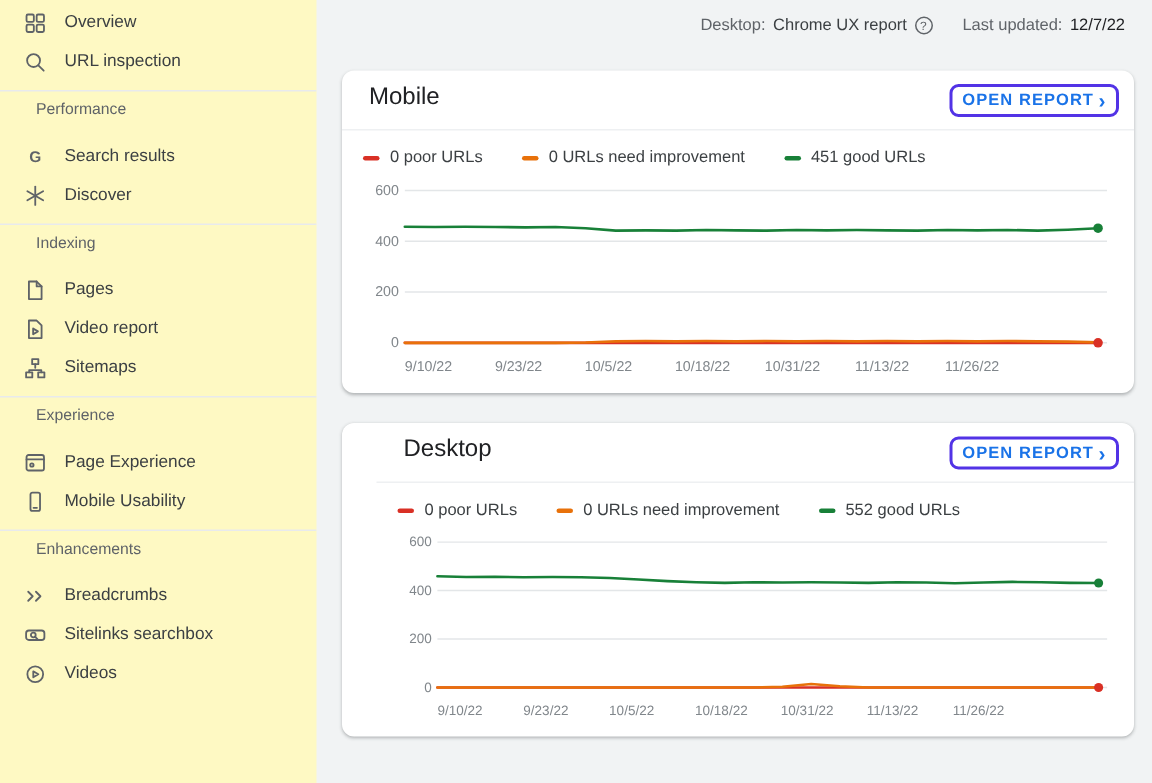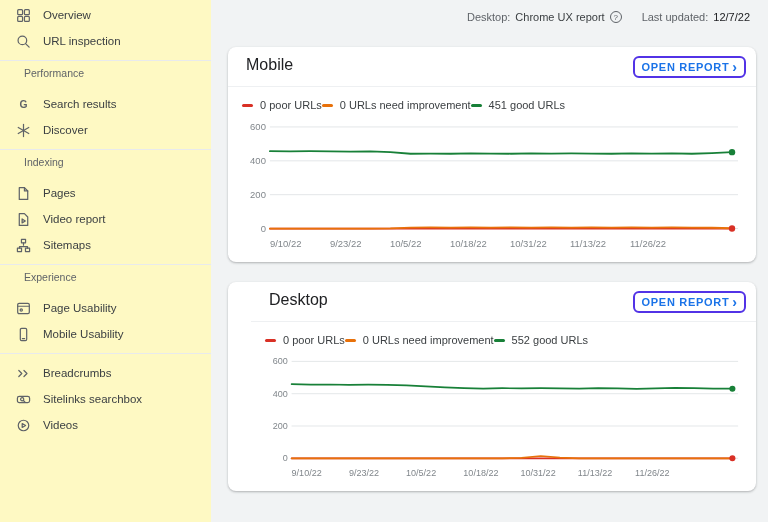--- a/index.html
+++ b/index.html
@@ -27,21 +27,21 @@
   .help-circle{width:12px;height:12px;border:1px solid #5f6368;border-radius:50%;font-size:8px;display:flex;align-items:center;justify-content:center;color:#5f6368;cursor:pointer;}
 
   .card{background:#fff;border-radius:8px;box-shadow:0 1px 2px rgba(60,64,67,.25),0 1px 3px rgba(60,64,67,.12);margin-top:24px;overflow:hidden;}
   .card + .card{margin-top:20px;padding-left:23px;}
   .card-header{display:flex;justify-content:space-between;align-items:flex-start;padding:9px 10px 8px 18px;border-bottom:1px solid #eef0f2;}
   .card-title{font-size:16px;font-weight:400;color:#202124;}
   .annotation-report{border:2.5px solid var(--annotation-purple,#5233e6);border-radius:6px;padding:3px 7px;display:inline-flex;align-items:center;}
   .open-report{display:inline-flex;align-items:center;gap:3px;color:var(--open-report-blue,#1a73e8);font-size:11px;font-weight:bold;letter-spacing:.7px;cursor:pointer;text-decoration:none;}
   .open-report .chev{font-size:14px;line-height:10px;font-weight:bold;letter-spacing:0;}
 
-  .legend{display:flex;align-items:center;padding:12px 16px 0 14px;font-size:11px;color:#3c4043;}
+  .legend{display:flex;align-items:center;gap:26px;padding:12px 16px 0 14px;font-size:11px;color:#3c4043;}
   .legend-item{display:flex;align-items:center;}
   .legend-dash{width:11px;height:3px;border-radius:2px;display:inline-block;margin-right:7px;background:#999;}
 
   .chart{display:block;width:calc(100% - 30px);height:auto;margin:4px 16px 8px 14px;}
   .chart text{font-family:"Liberation Sans","DejaVu Sans",sans-serif;}
 </style>
 </head>
 <body>
 
 <div class="app">
@@ -139,35 +139,38 @@
     </div>
 
     <div class="side-item">
       <span class="icn">
         <svg viewBox="0 0 16 16">
             <rect x="1.8" y="2.5" width="12.4" height="11" rx="1.5"></rect>
             <line x1="1.8" y1="5.6" x2="14.2" y2="5.6"></line>
             <circle cx="5.6" cy="9.6" r="1.2"></circle>
           </svg>
       </span>
-      <span class="lbl">Page Usability</span>
+      <span class="lbl">Page Experience</span>
     </div>
 
 
     <div class="side-item">
       <span class="icn">
         <svg viewBox="0 0 16 16">
             <rect x="4.6" y="1.5" width="6.8" height="13" rx="1.4"></rect>
             <line x1="6.8" y1="12.3" x2="9.2" y2="12.3"></line>
           </svg>
       </span>
       <span class="lbl">Mobile Usability</span>
     </div>
 
     <div class="divider"></div>
+    <div class="side-header">
+      <span>Enhancements</span>
+    </div>
 
     <div class="side-item">
       <span class="icn">
         <svg viewBox="0 0 16 16">
             <path d="M3 4.8 l3.2 3.2 -3.2 3.2"></path>
             <path d="M8.5 4.8 l3.2 3.2 -3.2 3.2"></path>
           </svg>
       </span>
       <span class="lbl">Breadcrumbs</span>
     </div>

